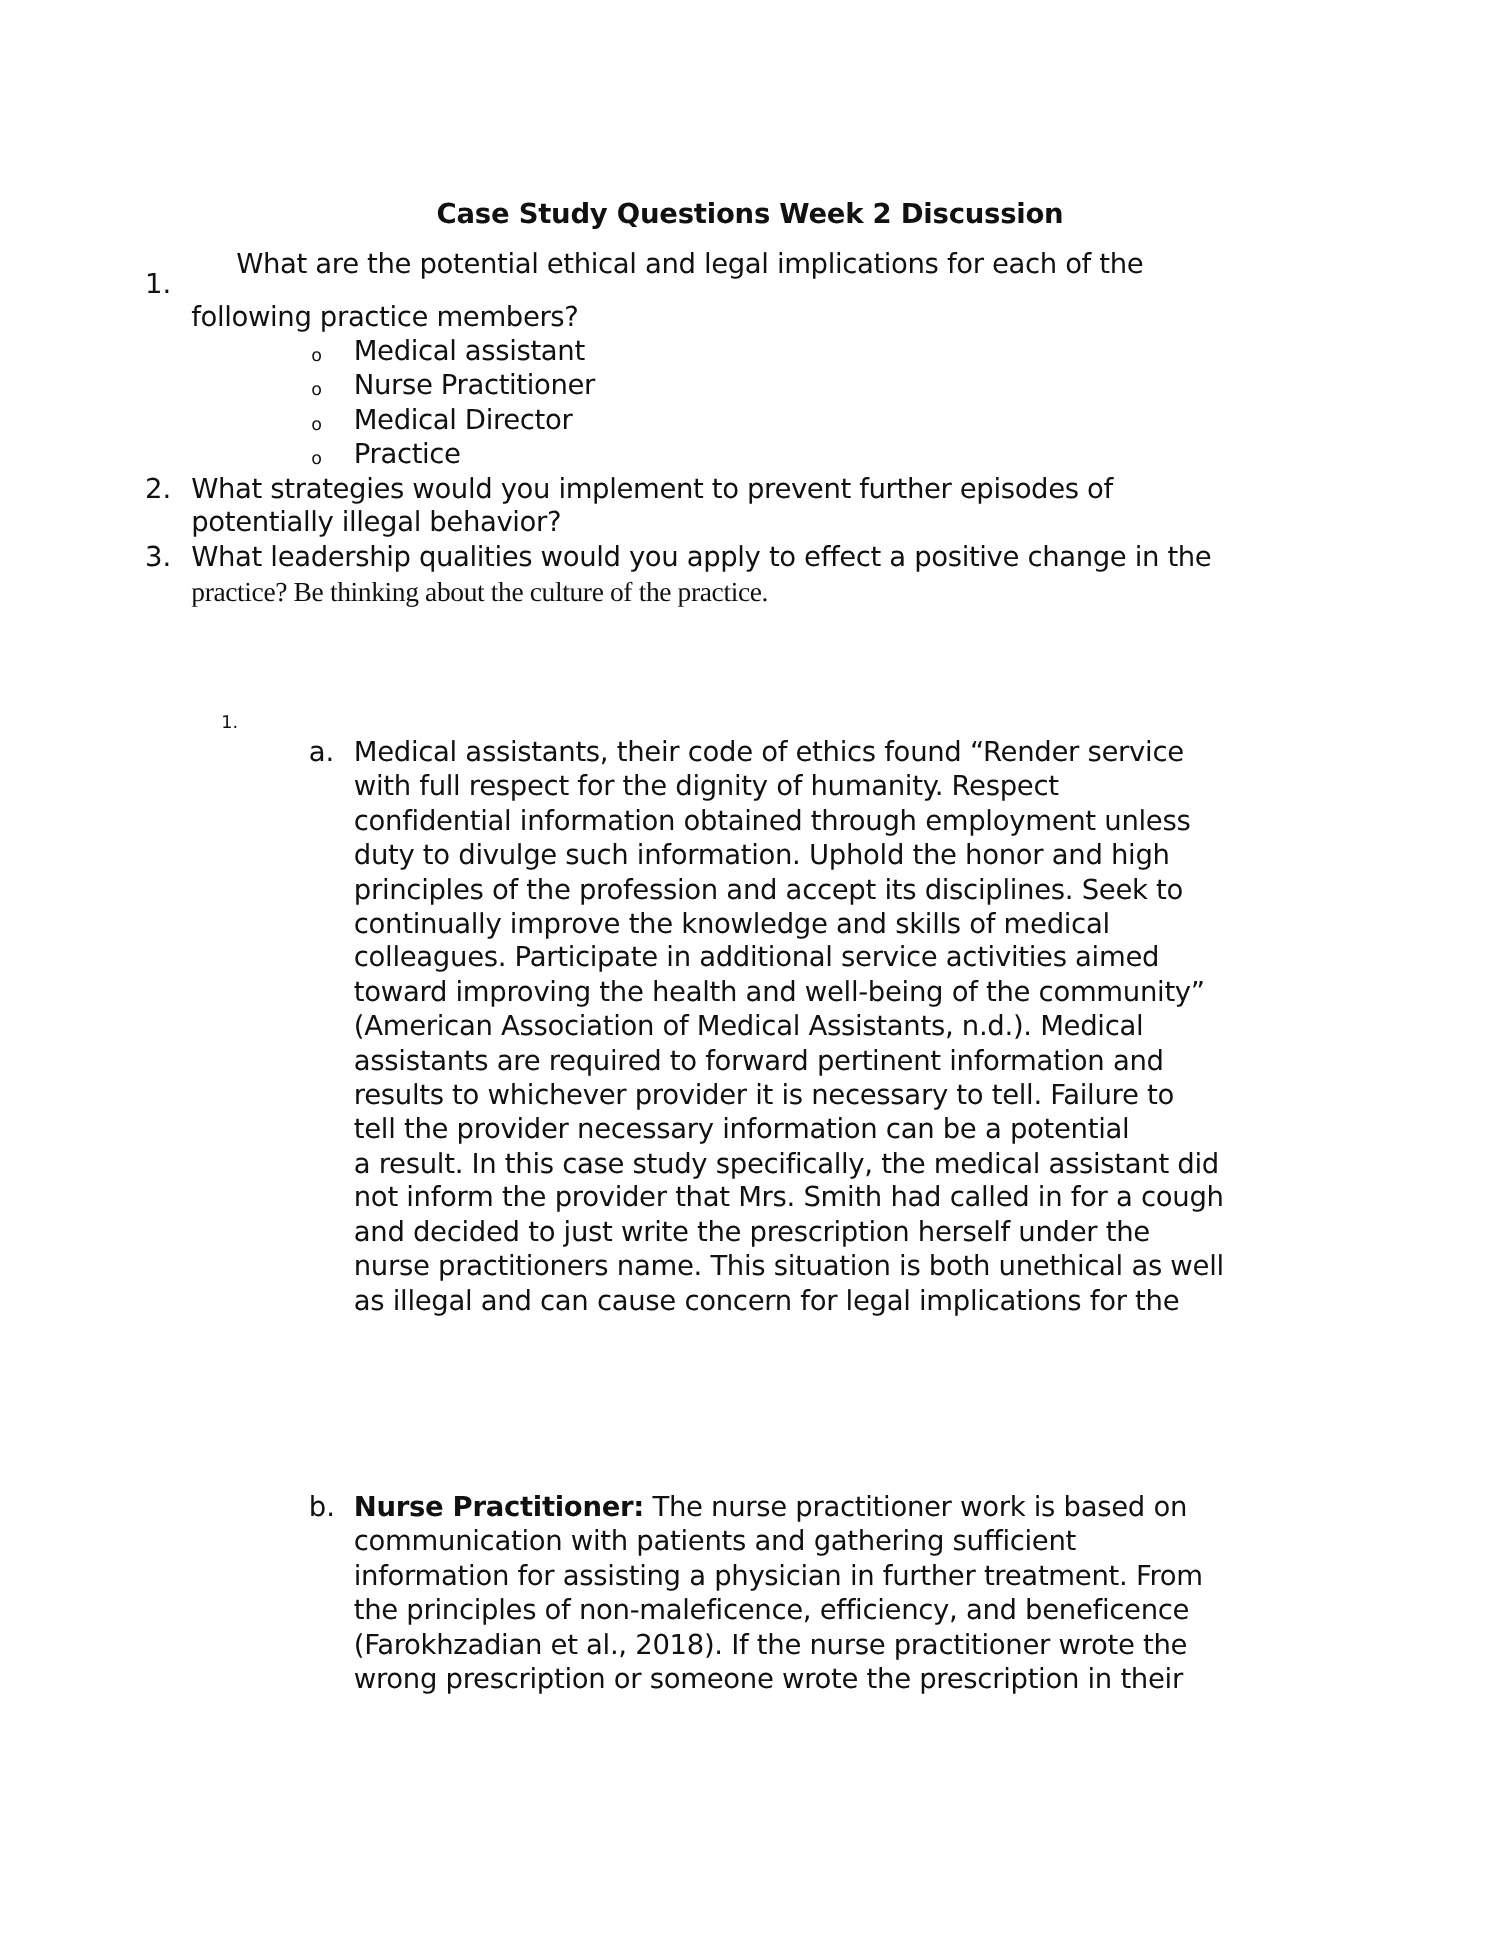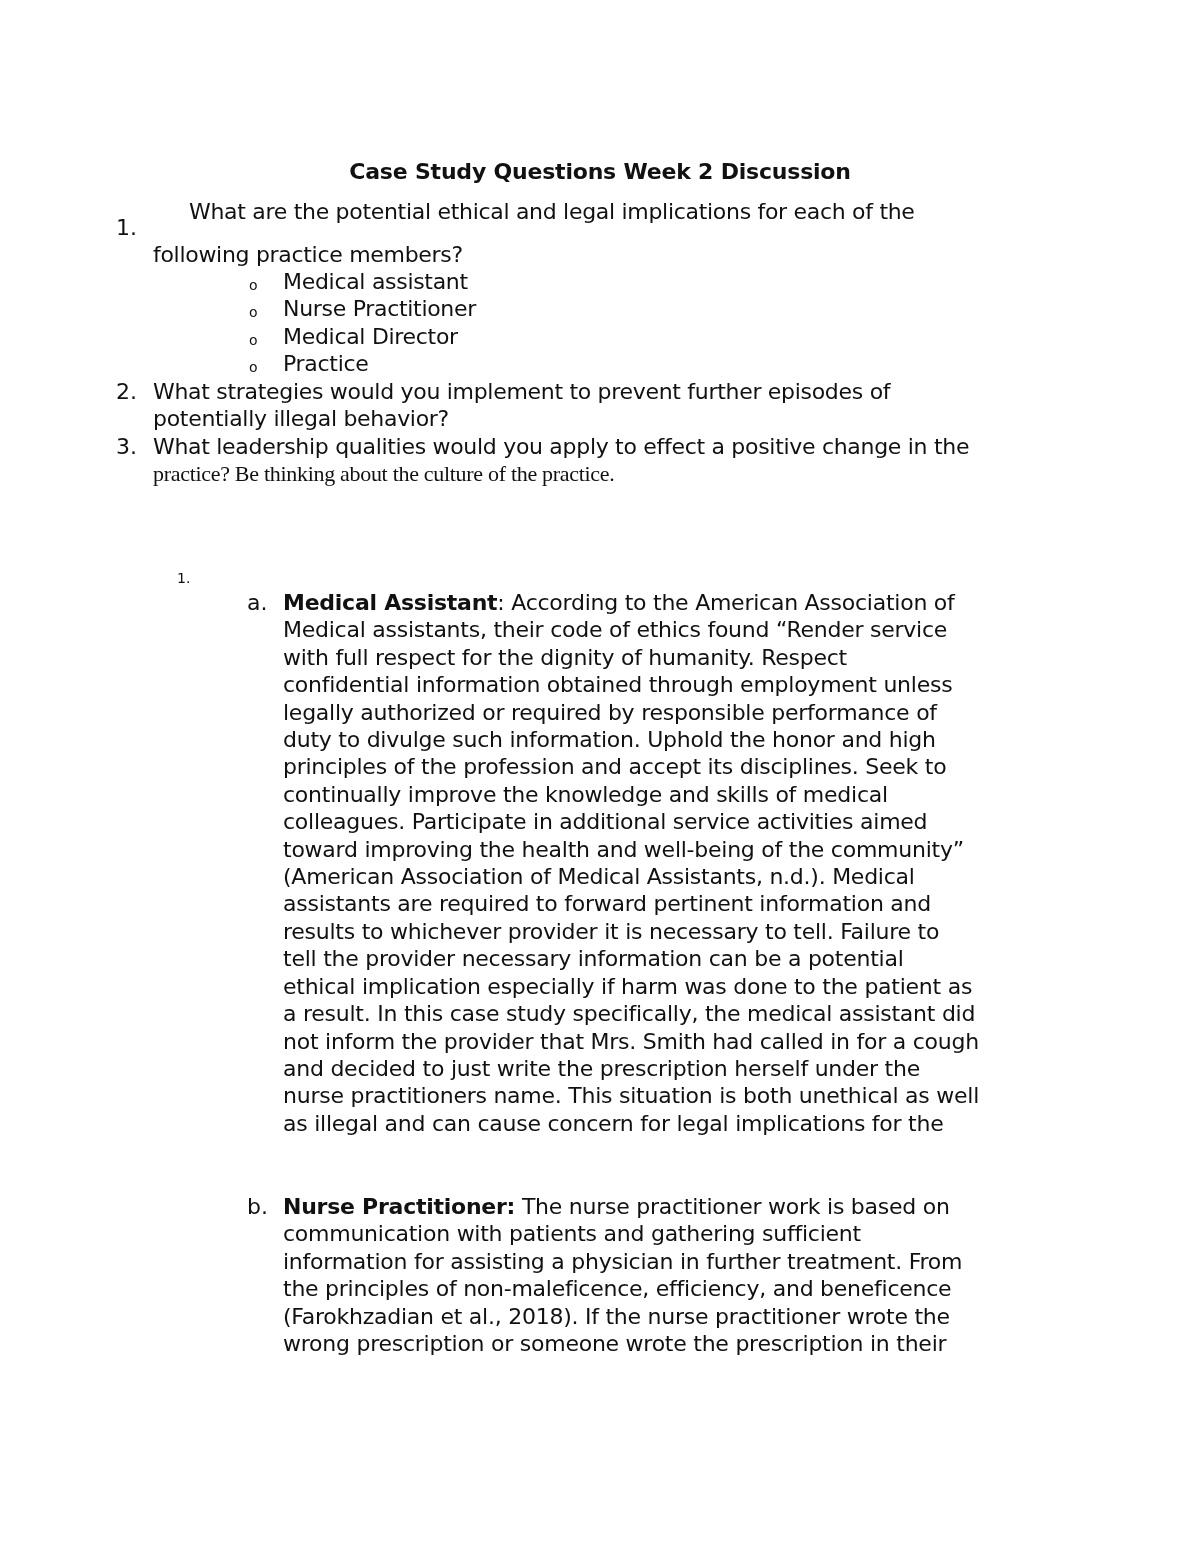--- a/index.html
+++ b/index.html
@@ -42,35 +42,32 @@
   <div class="qline" style="top:405px; left:153px;">potentially illegal behavior?</div>
 
   <div class="num" style="top:433px; left:116px;">3.</div>
   <div class="qline" style="top:433px; left:153px;">What leadership qualities would you apply to effect a positive change in the</div>
   <div class="qline" style="top:460px; left:153px;font-family:Liberation Serif, serif;">practice? Be thinking about the culture of the practice.</div>
 
   <div class="ansnum" style="top:568px; left:177px;">1.</div>
 
   <div class="alpha" style="top:589px; left:247px;">a.</div>
   <div class="para" style="top:589px;">
-    <span class="ln"><b>Medical Assistant</b><span>:</span><span> According to the American Association of</span></span>
     <span class="ln">Medical assistants, their code of ethics found “Render service</span>
     <span class="ln">with full respect for the dignity of humanity. Respect</span>
     <span class="ln">confidential information obtained through employment unless</span>
-    <span class="ln">legally authorized or required by responsible performance of</span>
     <span class="ln">duty to divulge such information. Uphold the honor and high</span>
     <span class="ln">principles of the profession and accept its disciplines. Seek to</span>
     <span class="ln">continually improve the knowledge and skills of medical</span>
     <span class="ln">colleagues. Participate in additional service activities aimed</span>
     <span class="ln">toward improving the health and well-being of the community”</span>
     <span class="ln">(American Association of Medical Assistants, n.d.). Medical</span>
     <span class="ln">assistants are required to forward pertinent information and</span>
     <span class="ln">results to whichever provider it is necessary to tell. Failure to</span>
     <span class="ln">tell the provider necessary information can be a potential</span>
-    <span class="ln">ethical implication especially if harm was done to the patient as</span>
     <span class="ln">a result. In this case study specifically, the medical assistant did</span>
     <span class="ln">not inform the provider that Mrs. Smith had called in for a cough</span>
     <span class="ln">and decided to just write the prescription herself under the</span>
     <span class="ln">nurse practitioners name. This situation is both unethical as well</span>
     <span class="ln">as illegal and can cause concern for legal implications for the</span>
   </div>
 
   <div class="alpha" style="top:1193px; left:247px;">b.</div>
   <div class="para" style="top:1193px;">
     <span class="ln"><b>Nurse Practitioner:</b><span> The nurse practitioner work is based on</span></span>

